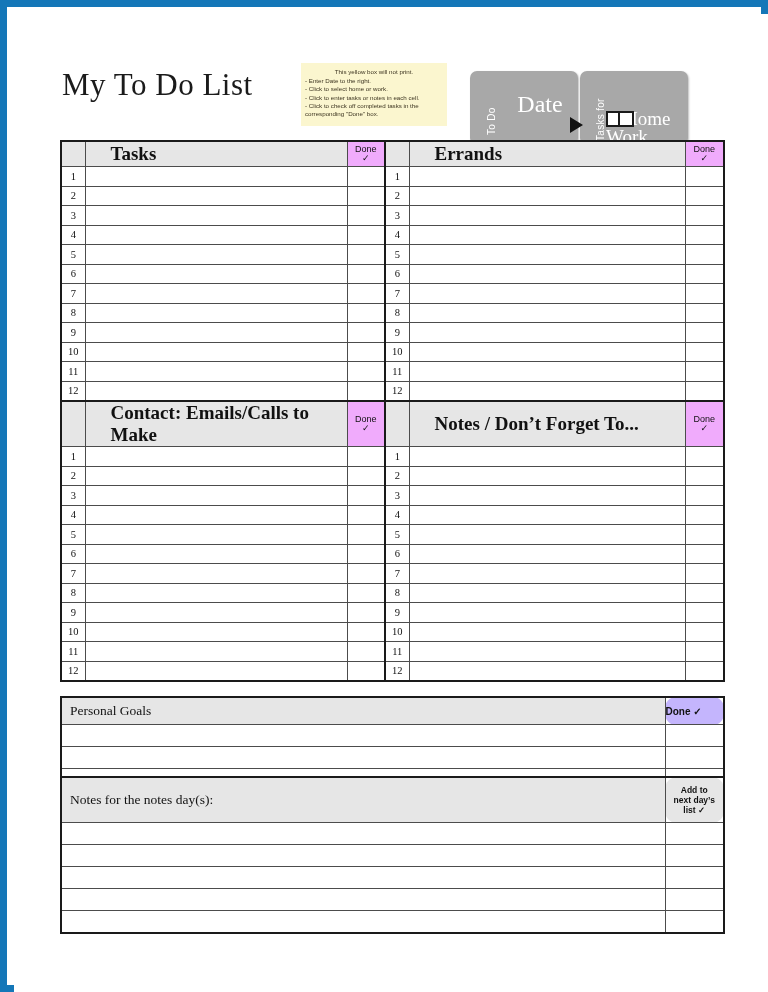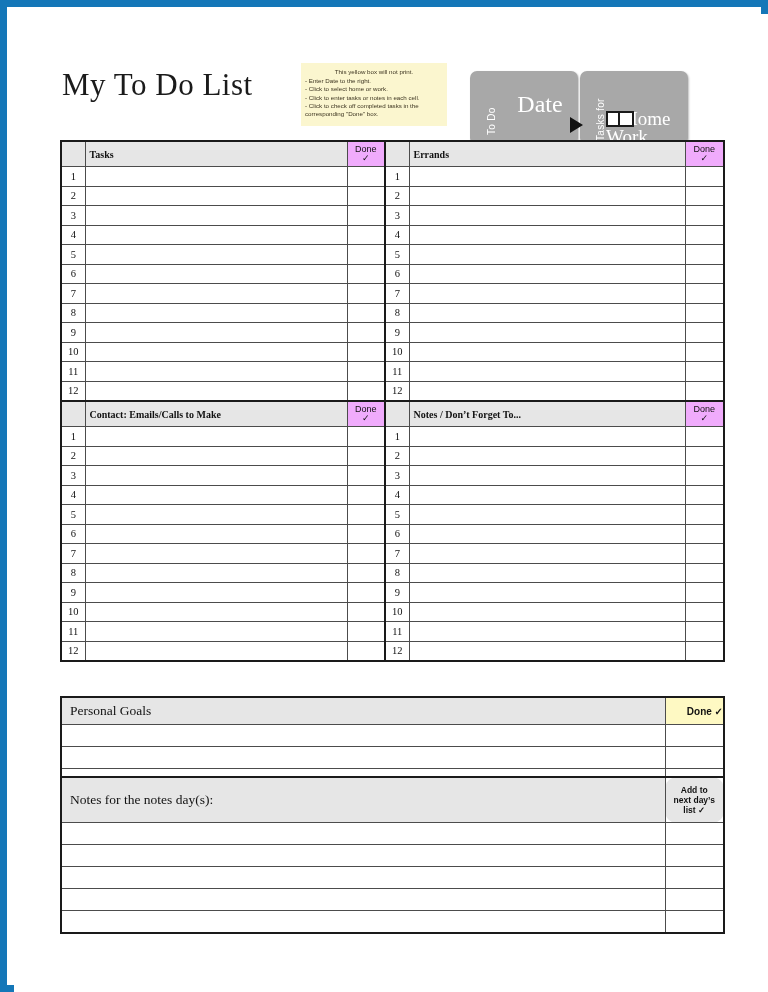--- a/index.html
+++ b/index.html
@@ -141,23 +141,23 @@
   }
   .grid td {
     border: 1px solid #4c4c4c;
     padding: 0;
     height: 18.5px;
     background: #ffffff;
   }
   .grid td.hdr {
     background: #e6e6e6;
     font-weight: bold;
-    font-size: 10px;
-    color: #111111;
-    padding-left: 4px;
+    font-size: 19px;
+    color: #111111;
+    padding-left: 25px;
     height: 24px;
   }
   .grid td.hdr-blank { background: #e6e6e6; }
   .grid td.num {
     background: #ffffff;
     text-align: center;
     font-size: 10.5px;
     color: #111111;
     font-family: "Liberation Serif", serif;
   }
@@ -183,26 +183,27 @@
   #tbl-notes  { left: 46px; top: 762px; width: 663px; }
 
   .grid td.goal-hdr {
     background: #e6e6e6;
     font-size: 13.5px;
     color: #111111;
     padding-left: 8px;
     height: 26px;
   }
   .grid td.goal-done-hdr {
-    background: #fef9c3;
-    text-align: right;
+    background: #c4b5fd;
+    text-align: left;
     font-size: 10px;
     color: #111111;
     font-family: "Liberation Sans", sans-serif;
     font-weight: bold;
+    border-radius: 11px;
   }
   .grid td.notes-done-hdr {
     background: #e6e6e6;
     text-align: center;
     font-size: 8.5px;
     line-height: 10px;
     color: #111111;
     font-family: "Liberation Sans", sans-serif;
     font-weight: bold;
     padding: 1px 2px;

